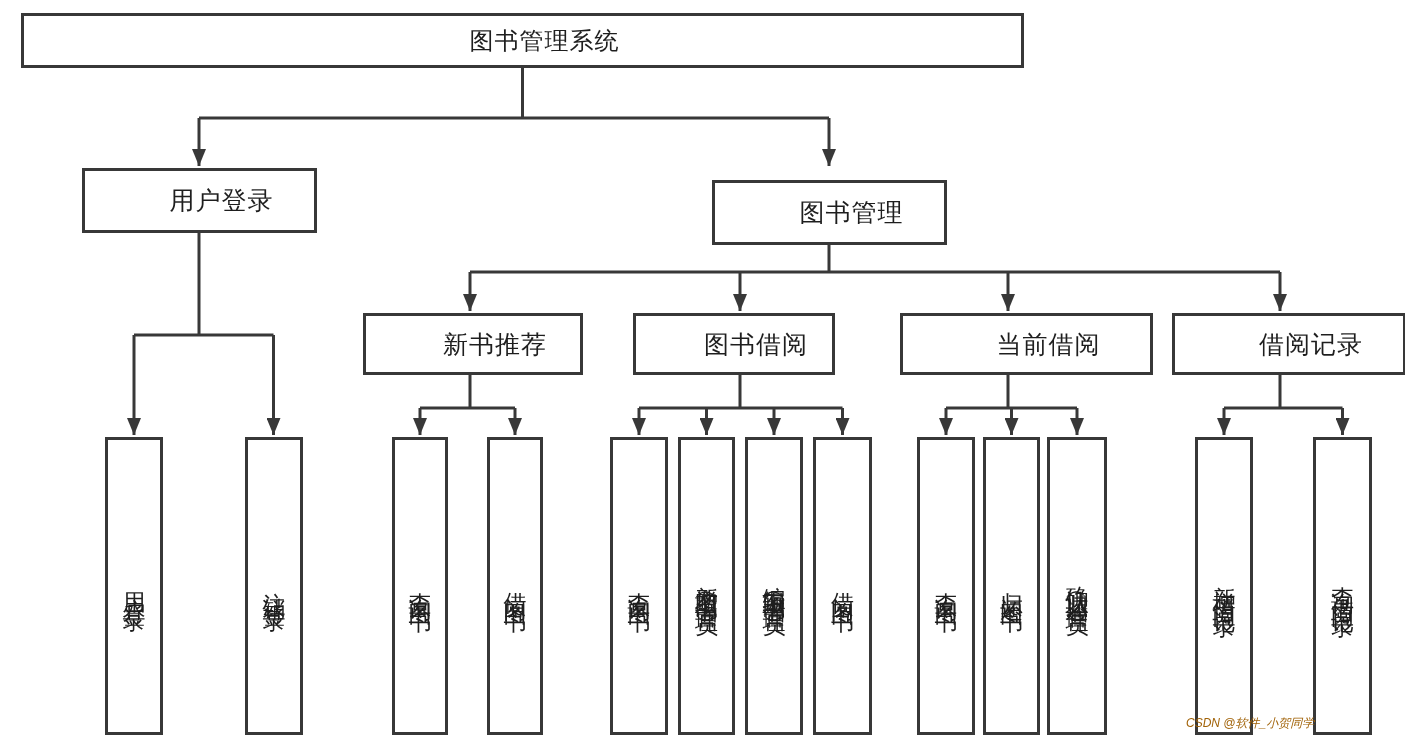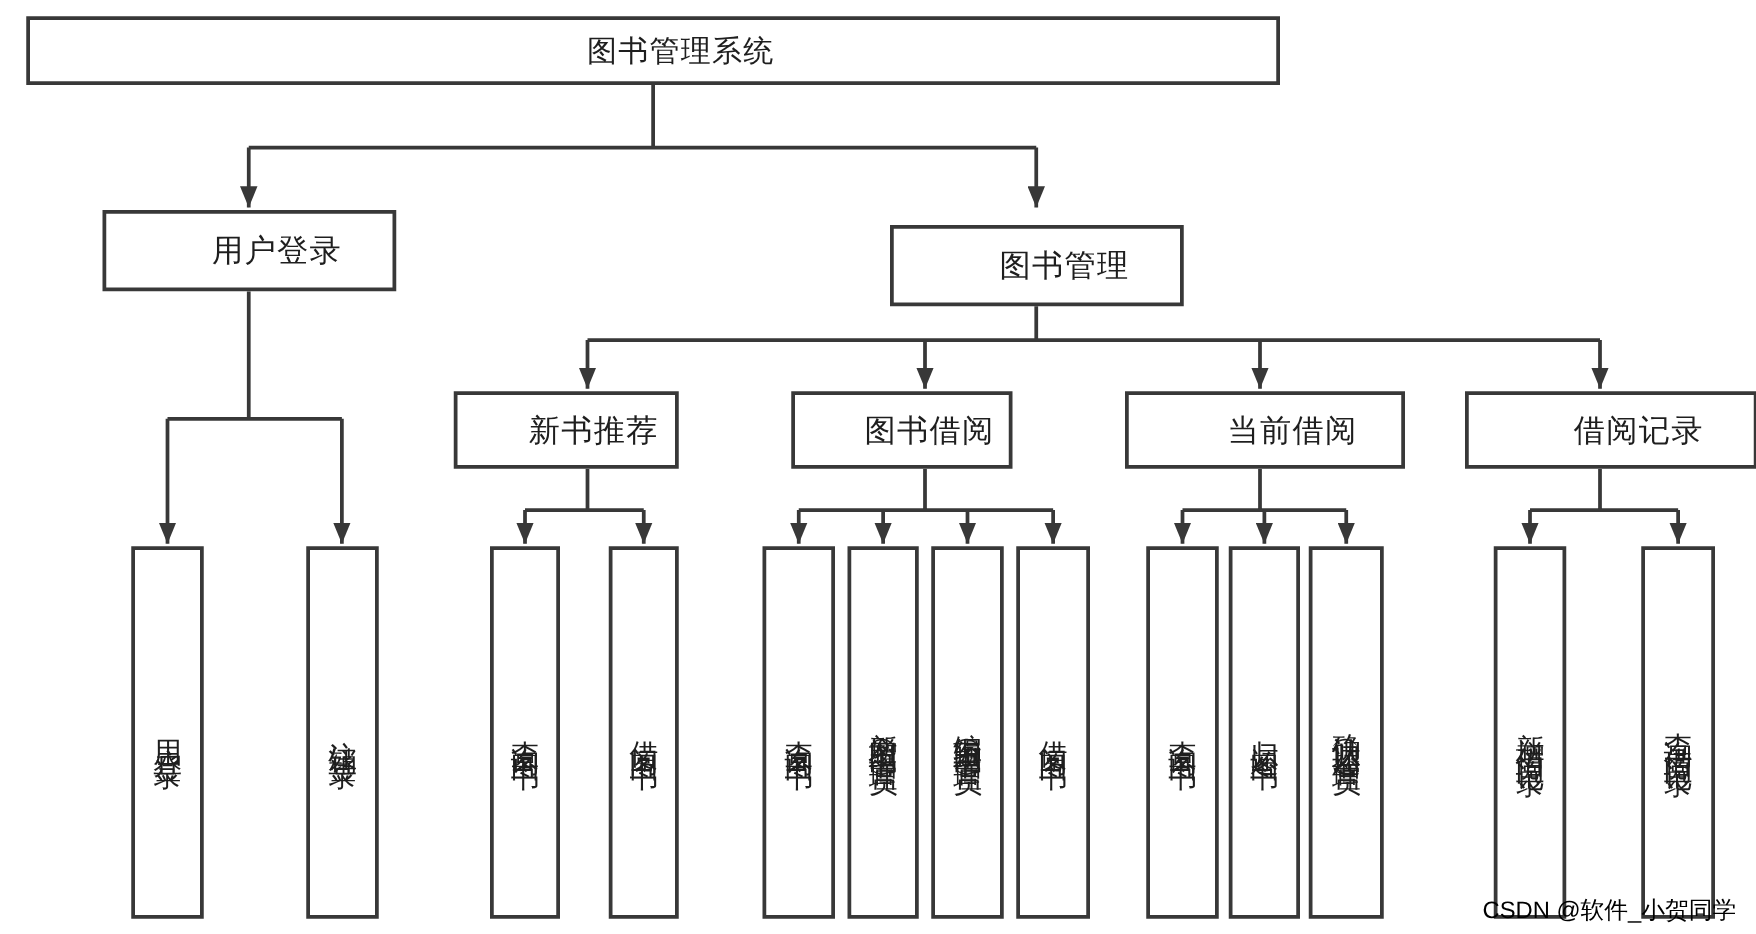--- a/index.html
+++ b/index.html
@@ -25,24 +25,25 @@
     writing-mode:vertical-rl;
     text-orientation:mixed;
     font-size:23px;
     letter-spacing:6px;
     line-height:1;
   }
   .node.v.long{letter-spacing:4px;}
   .watermark{
     position:absolute;
     left:1186px;top:715px;
-    font-size:19px;
-    color:#000000;
+    font-size:12px;
+    color:#a16207;
     white-space:nowrap;
     z-index:5;
+    font-style:italic;
   }
 </style>
 </head>
 <body>
 
 <div class="stage">
 
   <svg class="connectors" width="1405" height="747" viewBox="0 0 1405 747">
     <defs>
       <marker id="arrow" viewBox="0 0 17 14" refX="17" refY="7" markerWidth="17" markerHeight="14" markerUnits="userSpaceOnUse" orient="auto">
@@ -84,23 +85,23 @@
       <path d="M1224 408 V435" marker-end="url(#arrow)"></path>
       <path d="M1342.5 408 V435" marker-end="url(#arrow)"></path>
     </g>
   </svg>
 
   <div class="node h title" style="left:21px;top:13px;width:1003px;height:55px;">图书管理系统</div>
 
   <div class="node h" style="left:82px;top:168px;width:235px;height:65px;">用户登录</div>
   <div class="node h" style="left:712px;top:168px;width:235px;height:65px;margin-top:12px;">图书管理</div>
 
-  <div class="node h" style="left:363px;top:313px;width:180px;height:62px;">新书推荐</div>
-  <div class="node h" style="left:633px;top:313px;width:177px;height:62px;">图书借阅</div>
-  <div class="node h" style="left:900px;top:313px;width:224px;height:62px;">当前借阅</div>
+  <div class="node h" style="left:363px;top:313px;width:220px;height:62px;">新书推荐</div>
+  <div class="node h" style="left:633px;top:313px;width:202px;height:62px;">图书借阅</div>
+  <div class="node h" style="left:900px;top:313px;width:253px;height:62px;">当前借阅</div>
   <div class="node h" style="left:1172px;top:313px;width:234px;height:62px;">借阅记录</div>
 
   <div class="node v" style="left:105px;top:437px;width:58px;height:298px;">用户登录</div>
   <div class="node v" style="left:245px;top:437px;width:58px;height:298px;">注销登录</div>
 
   <div class="node v" style="left:392px;top:437px;width:56px;height:298px;">查询图书</div>
   <div class="node v" style="left:487px;top:437px;width:56px;height:298px;">借阅图书</div>
 
   <div class="node v" style="left:610px;top:437px;width:58px;height:298px;">查询图书</div>
   <div class="node v long" style="left:678px;top:437px;width:57px;height:298px;">新增图书（管理员）</div>

